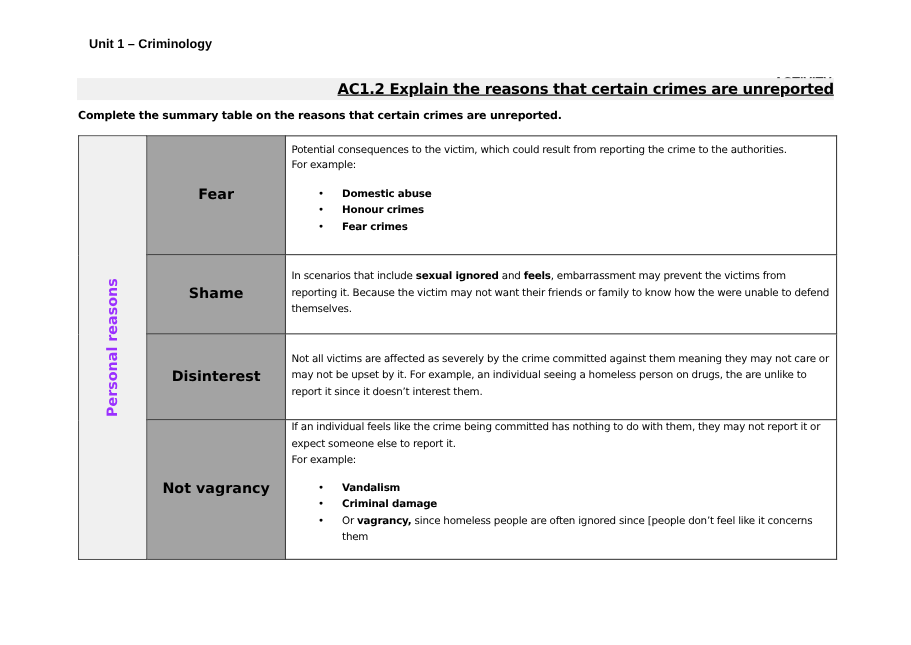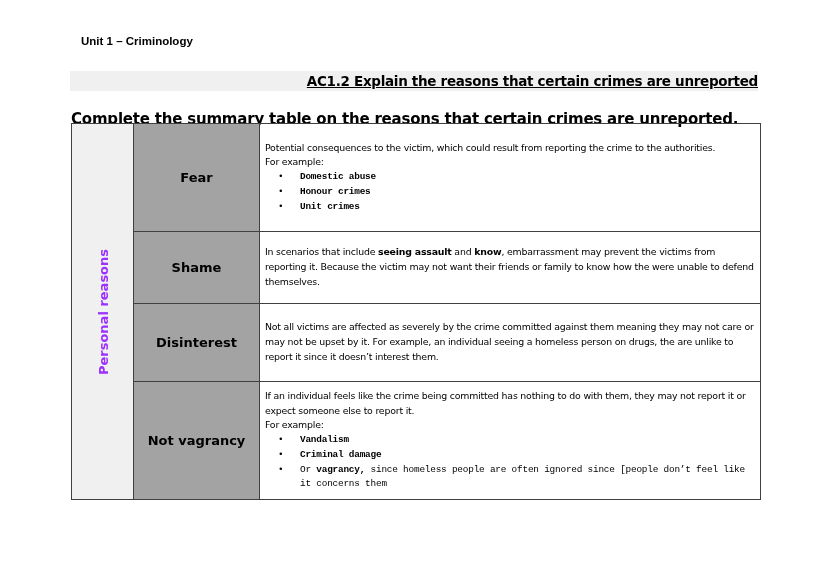--- a/index.html
+++ b/index.html
@@ -2,28 +2,28 @@
 <html><head>
 <meta charset="utf-8">
 <style>
   html, body { margin: 0; padding: 0; background: #ffffff; }
   body { width: 828px; height: 586px; position: relative; overflow: hidden; color: #000; }
   .hdr { position: absolute; top: 35px; font-family: "Liberation Sans", sans-serif; font-weight: bold; font-size: 11.5px; }
   .hdr-left { left: 81px; }
   .hdr-right { right: 72px; margin-top: 34px; }
   .title-band { position: absolute; left: 70px; top: 71px; width: 688px; height: 20px; background: #f0f0f0; text-align: right; }
   .title { font-family: "DejaVu Sans", sans-serif; font-size: 13.5px; font-weight: bold; text-decoration: underline; line-height: 20px; letter-spacing: -0.3px; }
-  .instr { position: absolute; left: 71px; top: 110px; font-family: "DejaVu Sans", sans-serif; font-weight: bold; font-size: 15px; letter-spacing: -0.2px; }
+  .instr { position: absolute; left: 71px; top: 100px; font-family: "DejaVu Sans", sans-serif; font-weight: bold; font-size: 10px; letter-spacing: -0.2px; }
   table.summary { position: absolute; left: 71px; top: 123px; width: 690px; border-collapse: collapse; table-layout: fixed; }
   table.summary td { border: 1px solid #404040; padding: 0; vertical-align: middle; }
   td.group { width: 61px; background: #f0f0f0; position: relative; }
   td.reason { width: 125px; background: #a3a3a3; text-align: center; font-family: "DejaVu Sans", sans-serif; font-weight: bold; font-size: 13px; }
   td.desc { font-family: "DejaVu Sans", sans-serif; font-size: 9.4px; line-height: 14.8px; padding: 0 6px 0 5px !important; letter-spacing: -0.2px; }
   .group-label { position: absolute; left: 50%; top: 50%; transform: translate(-50%, -50%) rotate(-90deg); white-space: nowrap; color: #9b30ff; font-family: "DejaVu Sans", sans-serif; font-weight: bold; font-size: 13px; }
-  ul { margin: 0; padding-left: 35px; font-family: Liberation Mono, monospace; }
+  ul { margin: 11px; padding-left: 35px; }
   ul li { list-style: none; position: relative; }
   ul li::before { content: "•"; position: absolute; left: -22px; }
   b { font-weight: bold; }
   tr.r1 td { height: 107px; }
   tr.r2 td { height: 71px; }
   tr.r3 td { height: 77px; }
   tr.r4 td { height: 117px; }
   tr.r4 td.reason { vertical-align: middle; padding-top: 0; }
 </style>
 </head>
@@ -44,27 +44,27 @@
     <td class="group" rowspan="4">
       <div class="group-label">Personal reasons</div>
     </td>
     <td class="reason">Fear</td>
     <td class="desc">
       <div>Potential consequences to the victim, which could result from reporting the crime to the authorities.</div>
       <div>For example:</div>
       <ul>
         <li><b>Domestic abuse</b></li>
         <li><b>Honour crimes</b></li>
-        <li><b>Unit crimes</b></li>
+        <li><b>Fear crimes</b></li>
       </ul>
     </td>
   </tr>
   <tr class="r2">
     <td class="reason">Shame</td>
-    <td class="desc"><span>In scenarios that include </span><b>seeing assault</b><span> and </span><b>know</b><span>, embarrassment may prevent the victims from reporting it. Because the victim may not want their friends or family to know how the were unable to defend themselves.</span></td>
+    <td class="desc"><span>In scenarios that include </span><b>sexual ignored</b><span> and </span><b>feels</b><span>, embarrassment may prevent the victims from reporting it. Because the victim may not want their friends or family to know how the were unable to defend themselves.</span></td>
   </tr>
   <tr class="r3">
     <td class="reason">Disinterest</td>
     <td class="desc">Not all victims are affected as severely by the crime committed against them meaning they may not care or may not be upset by it. For example, an individual seeing a homeless person on drugs, the are unlike to report it since it doesn’t interest them.</td>
   </tr>
   <tr class="r4">
     <td class="reason">Not vagrancy</td>
     <td class="desc">
       <div>If an individual feels like the crime being committed has nothing to do with them, they may not report it or expect someone else to report it.</div>
       <div>For example:</div>

